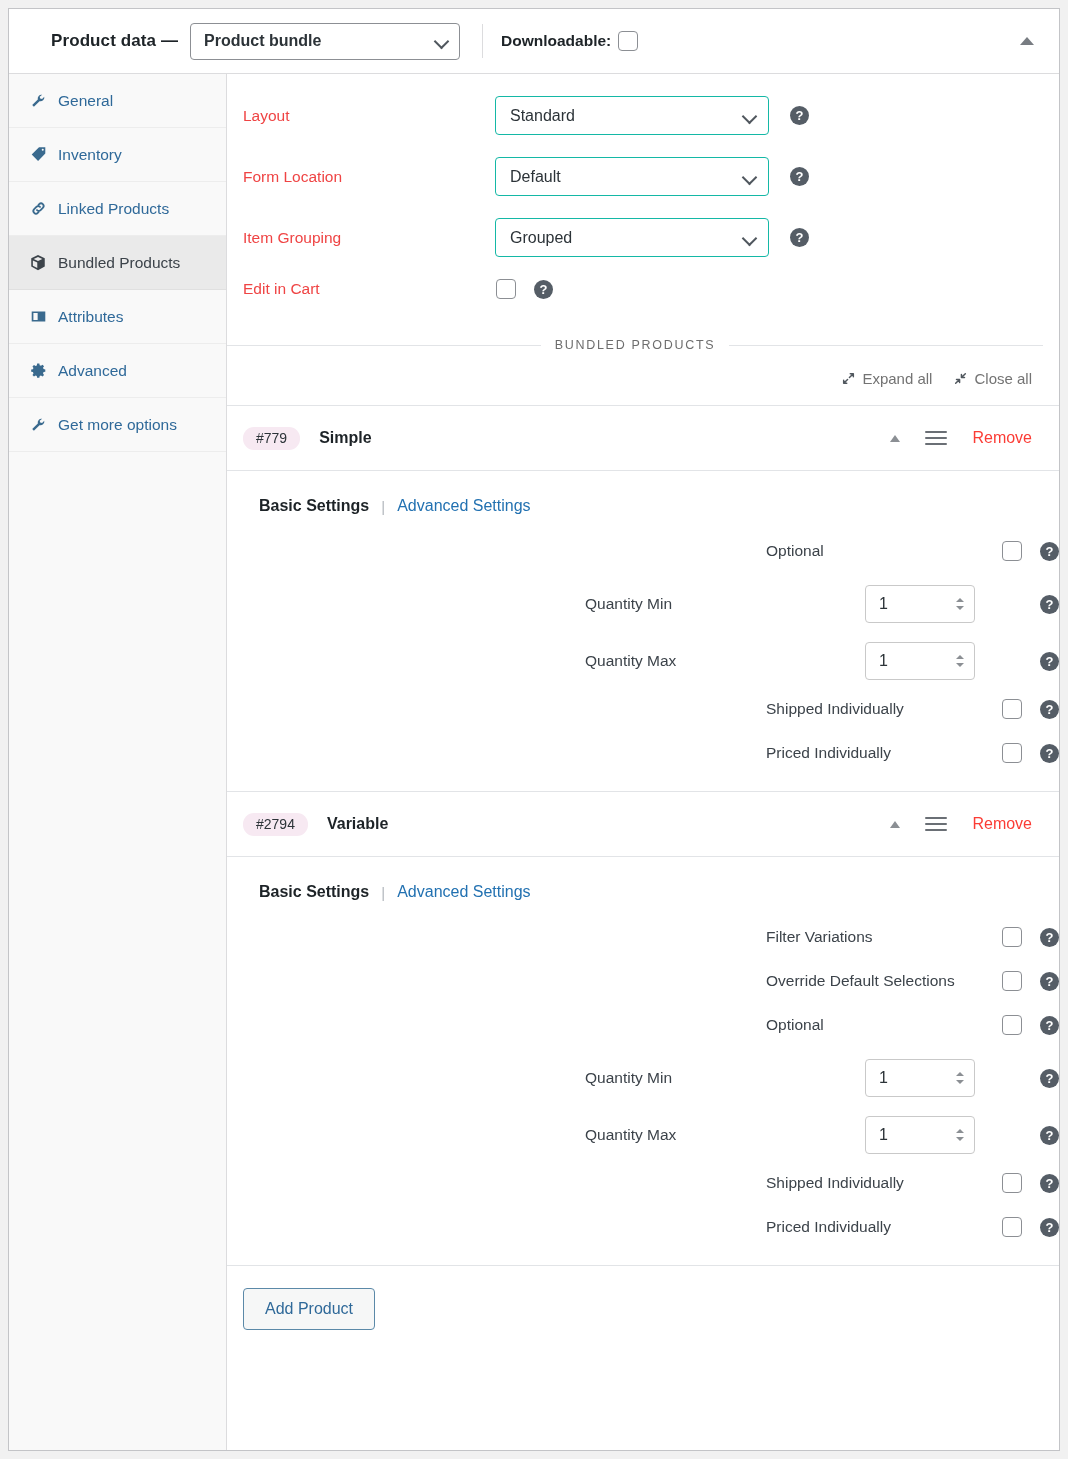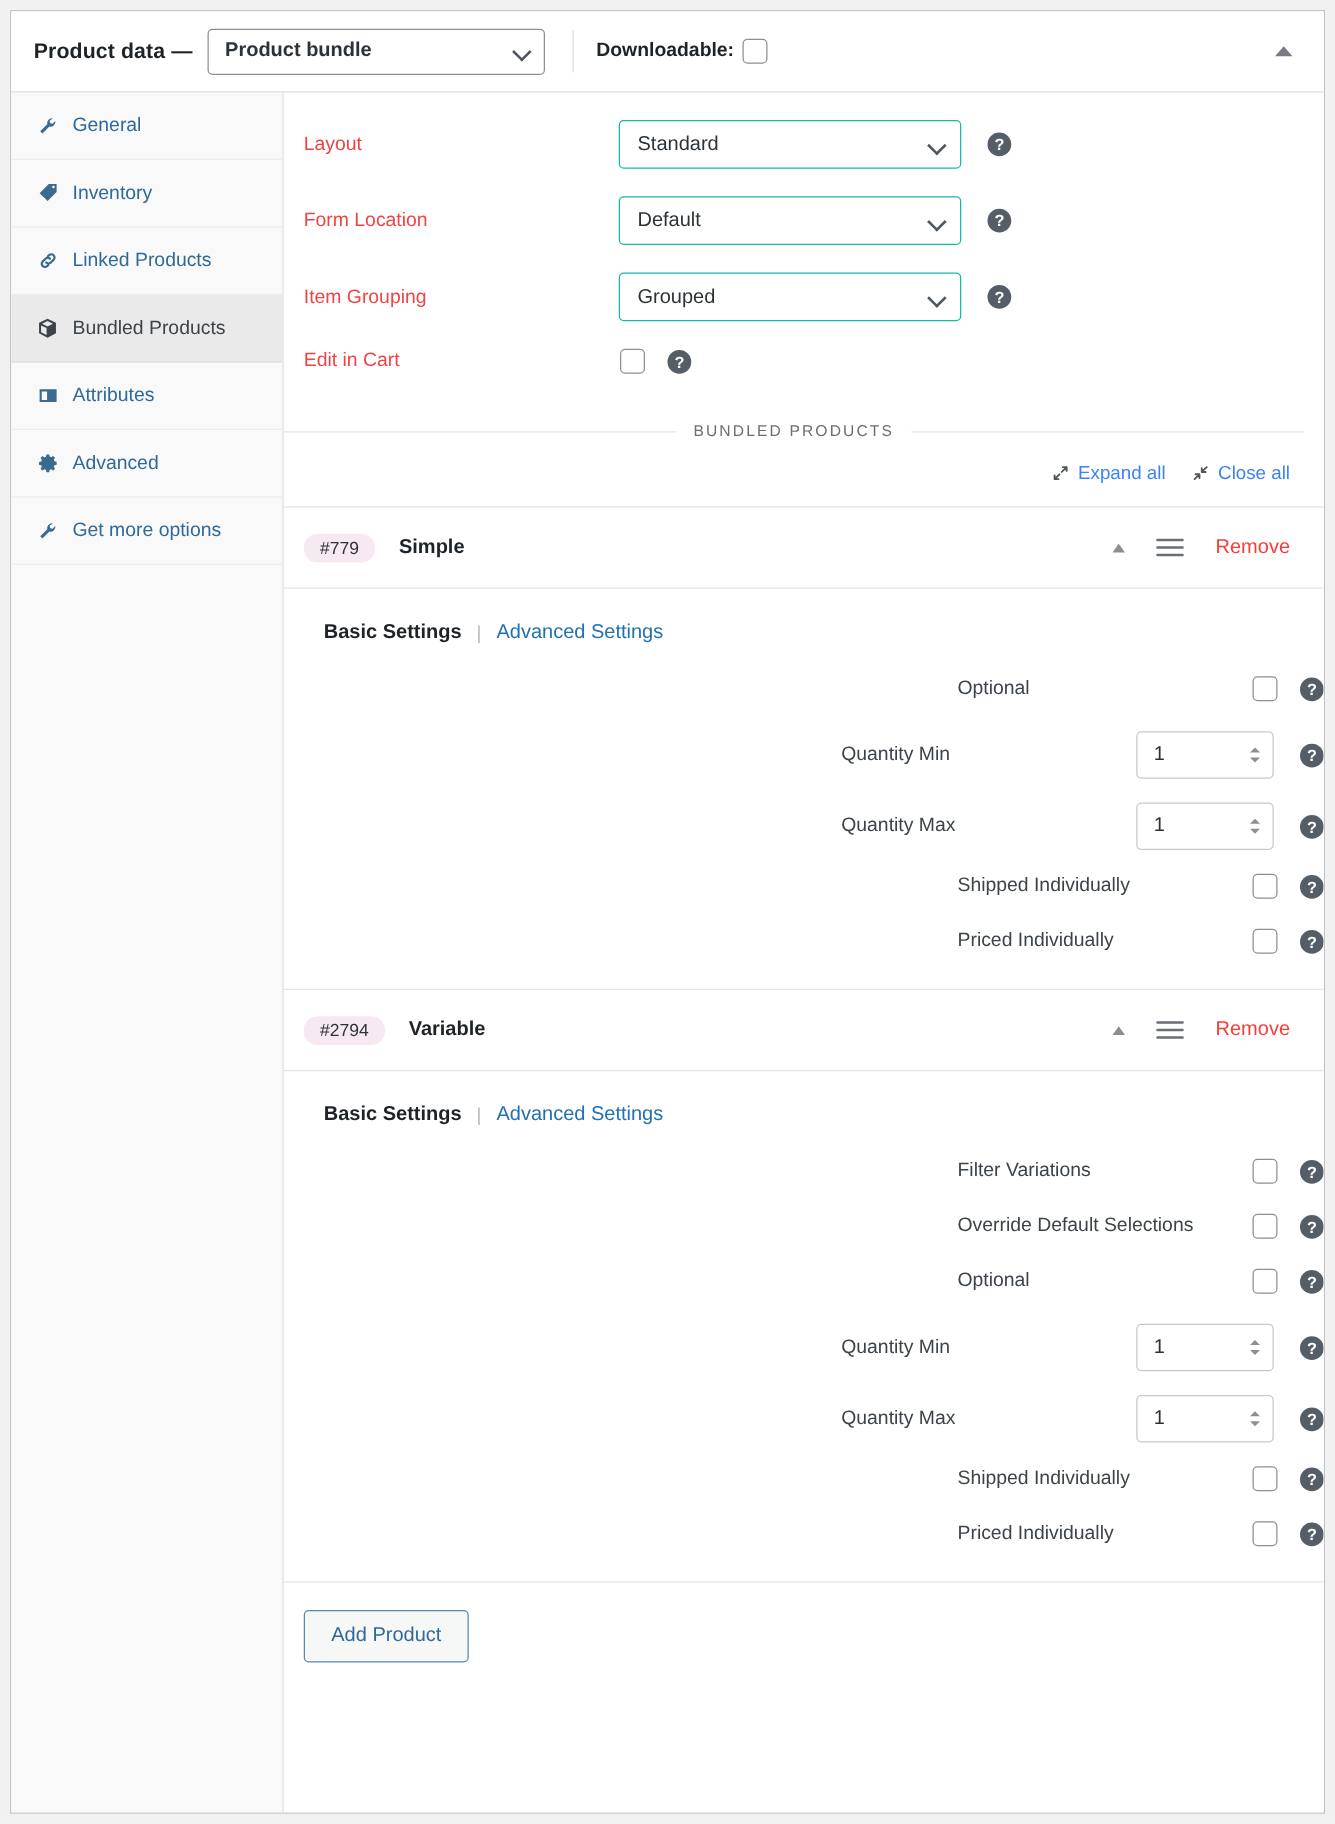--- a/index.html
+++ b/index.html
@@ -35,20 +35,21 @@
     padding: 0 14px 0 18px;
     background: #fff;
     position: relative;
   }
   .ph-title {
     font-size: 17px;
     font-weight: bold;
     color: #1d2327;
     white-space: nowrap;
     letter-spacing: .1px;
+    margin-left: 24px;
   }
   .ph-select {
     margin-left: 12px;
     width: 270px;
     height: 37px;
     border: 1px solid #8c8f94;
     border-radius: 4px;
     background: #fff;
     display: flex;
     align-items: center;
@@ -228,21 +229,21 @@
     justify-content: flex-end;
     align-items: center;
     height: 54px;
     padding-right: 27px;
     border-bottom: 1px solid #e2e4e7;
   }
   .exp-link {
     display: flex;
     align-items: center;
     font-size: 15px;
-    color: #3b82f6;
+    color: #737373;
     cursor: pointer;
     margin-left: 22px;
   }
   .exp-link svg { margin-right: 7px; }
 
   
   .bp-item { border-bottom: 1px solid #e2e4e7; }
   .bp-head {
     height: 65px;
     display: flex;
@@ -316,21 +317,21 @@
     margin-bottom: 24px;
     justify-content: flex-end;
   }
   .srow:last-child { margin-bottom: 0; }
   .srow .slabel {
     width: 236px;
     flex: 0 0 236px;
     font-size: 15.5px;
     color: #3c434a;
   }
-  .srow.qty { margin-bottom: 19px; }
+  .srow.qty { margin-bottom: 19px; gap: 44px; }
 
   .num {
     width: 110px;
     height: 38px;
     border: 1px solid #c9c9c9;
     border-radius: 4px;
     background: #fff;
     display: flex;
     align-items: center;
     padding: 0 8px 0 13px;

